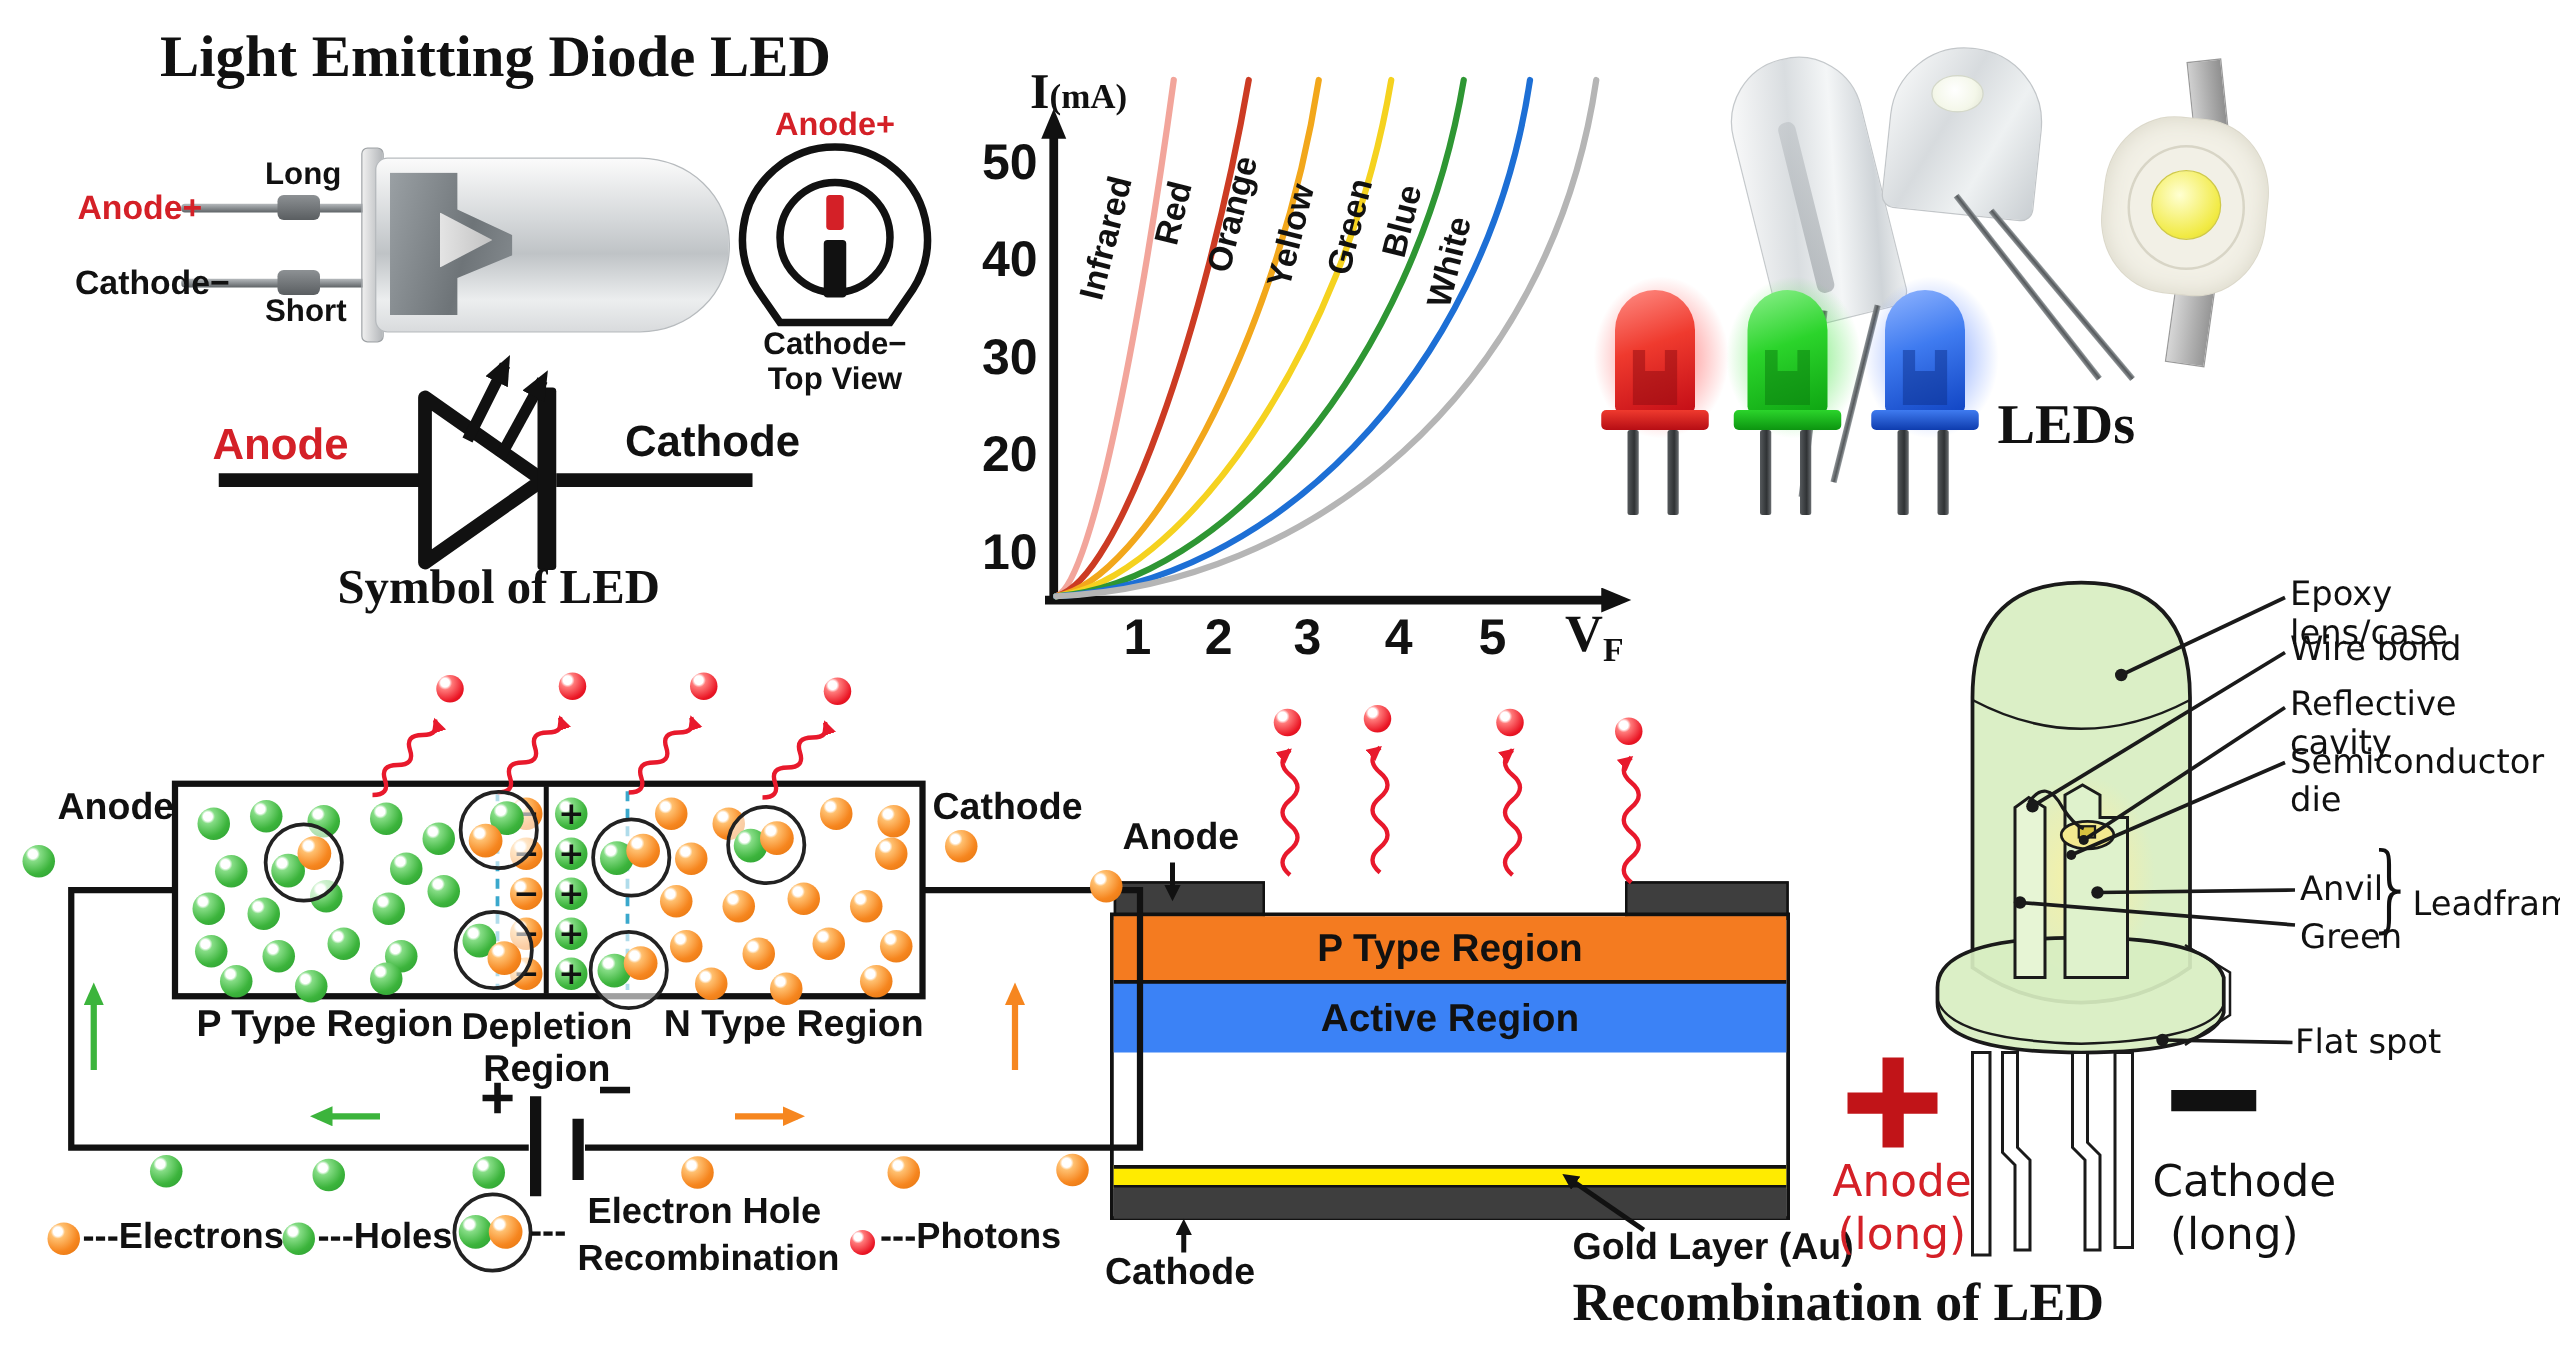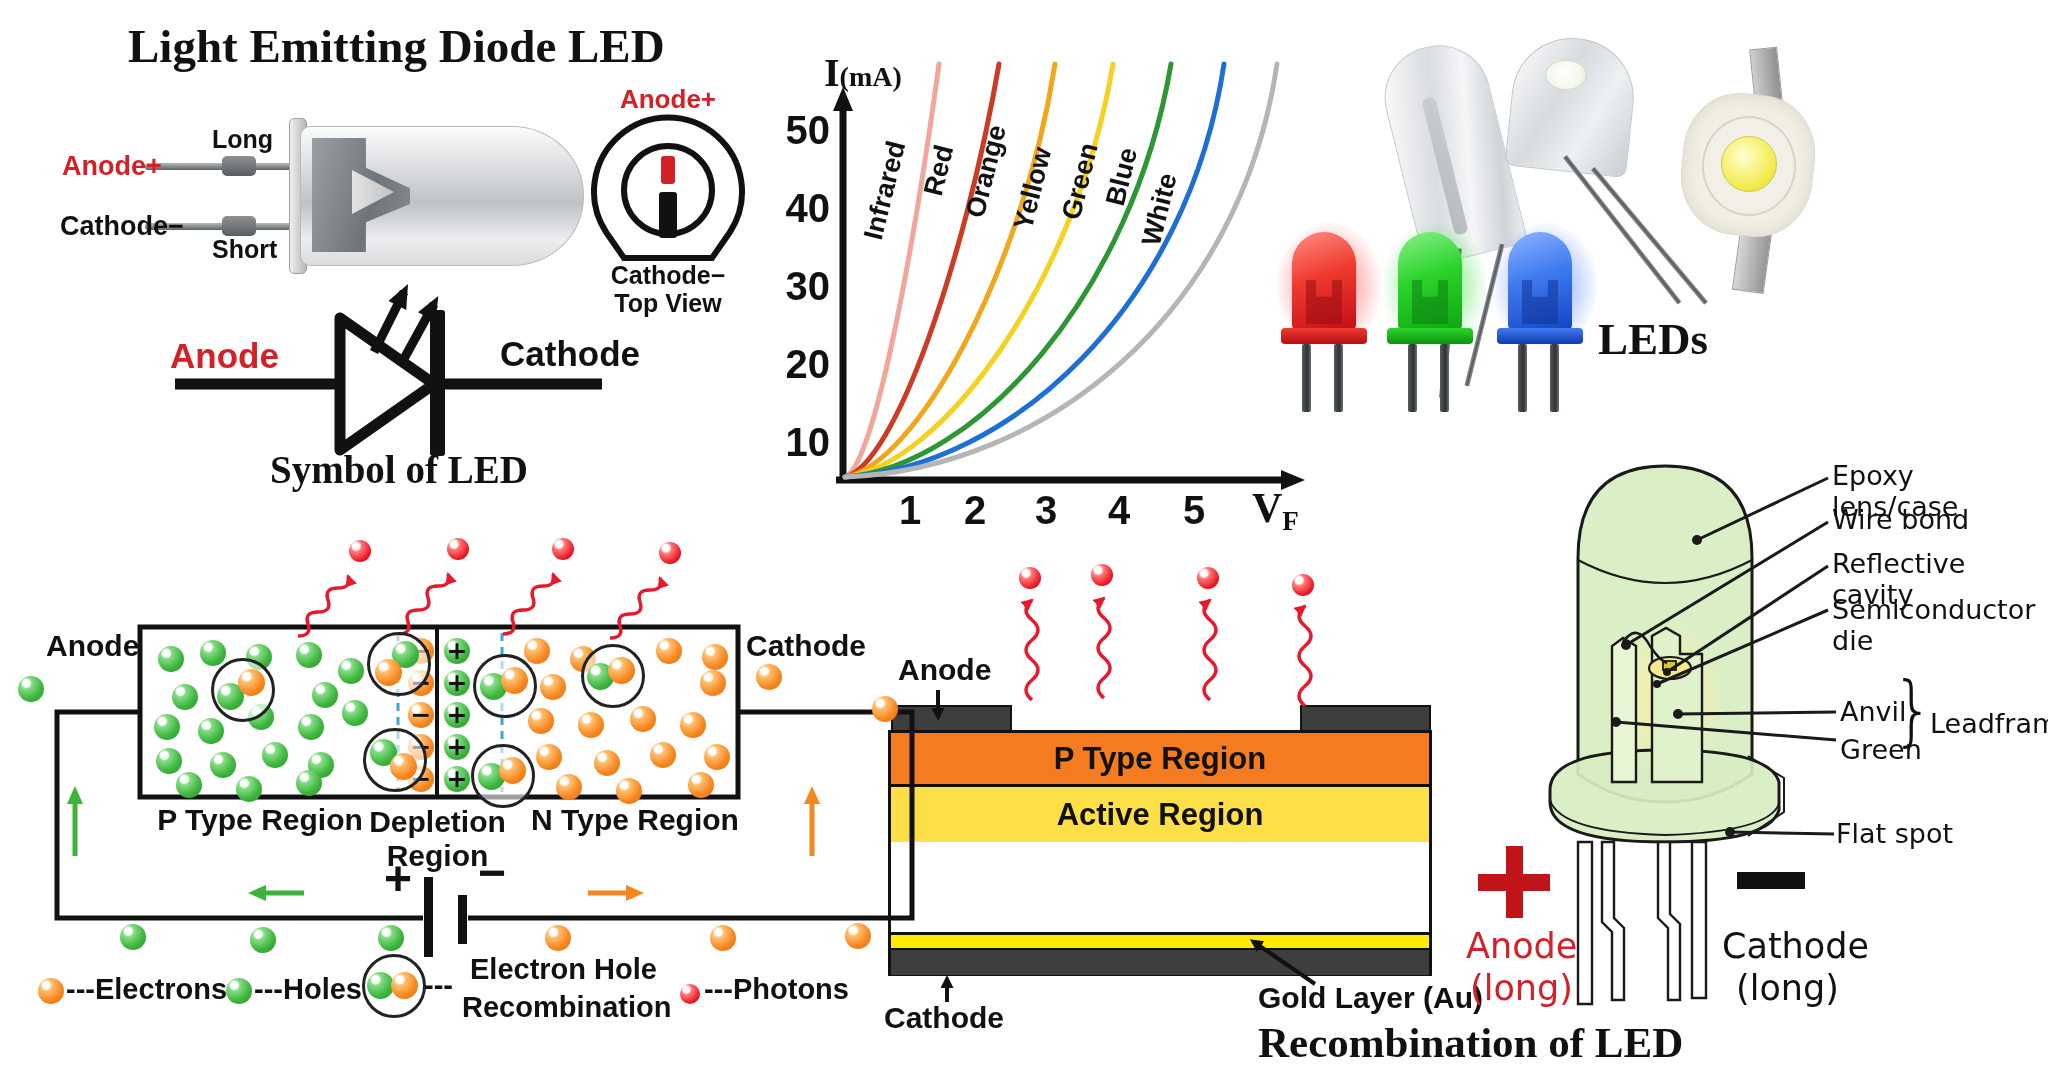--- a/index.html
+++ b/index.html
@@ -60,21 +60,21 @@
       <div class="abs" style="left:352px;top:170px;width:42px;height:44px;background:linear-gradient(90deg,#e4e4e4,#c2c2c2);clip-path:polygon(0 0,100% 50%,0 100%);"></div>
     </div>
 
     <div class="abs" style="left:888px;top:702px;width:544px;height:270px;">
       <div class="abs" style="left:3px;top:3px;width:117px;height:27px;background:#3e3e3e;border:2px solid #111;"></div>
       <div class="abs" style="left:412px;top:3px;width:127px;height:27px;background:#3e3e3e;border:2px solid #111;"></div>
       <div class="abs" style="left:0;top:28px;width:538px;height:240px;border:3px solid #111;">
         <div class="layer" style="top:0;height:51px;background:#f47b20;">
           <span class="lab">P Type Region</span>
         </div>
-        <div class="layer" style="top:51px;height:55px;background:#fde047;border-top:3px solid #111;">
+        <div class="layer" style="top:51px;height:55px;background:#3b82f6;border-top:3px solid #111;">
           <span class="lab">Active Region</span>
         </div>
         <div class="layer" style="top:199px;height:16px;background:#ffeb00;border-top:3px solid #111;"></div>
         <div class="layer" style="top:215px;height:25px;background:#3e3e3e;border-top:2px solid #111;"></div>
       </div>
     </div>
 
     <div class="abs" style="left:1390px;top:36px;width:220px;height:370px;">
       <div class="abs" style="left:8px;top:8px;width:104px;height:212px;border-radius:52px 52px 12px 12px;transform:rotate(-14deg);background:linear-gradient(100deg,#fdfdfd,#d9dde0 38%,#f4f6f7 62%,#cfd4d8 85%,#eef0f1);border:1px solid #c5c9cc;"></div>
       <div class="abs" style="left:48px;top:60px;width:14px;height:140px;transform:rotate(-14deg);background:linear-gradient(180deg,#b9bec2,#8f959a);opacity:.55;border-radius:6px;"></div>

